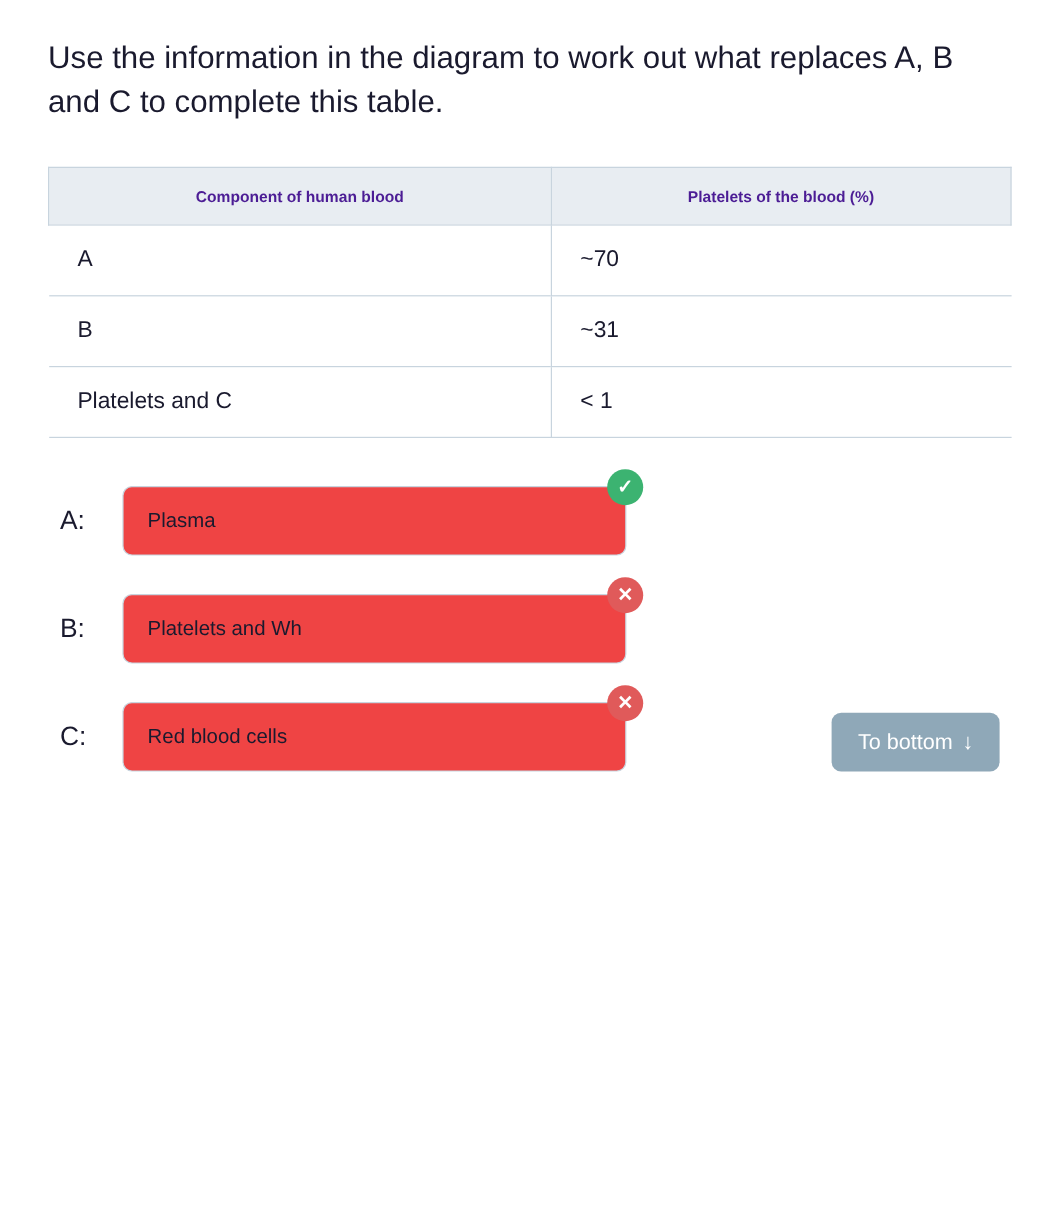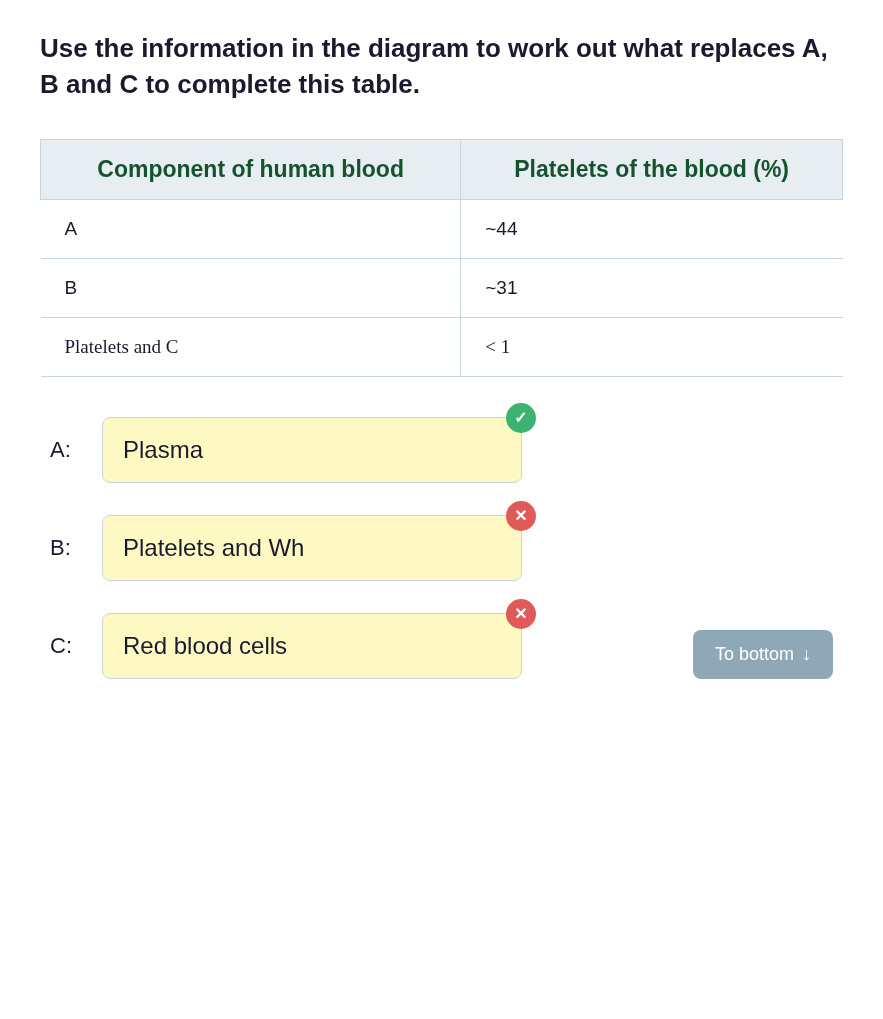--- a/index.html
+++ b/index.html
@@ -11,54 +11,53 @@
       min-height: 1019px;
       padding: 30px 40px 40px 40px;
       color: #1a1a2e;
     }
 
     .instruction {
       font-size: 26px;
       line-height: 1.4;
       color: #1a1a2e;
       margin-bottom: 36px;
-      font-weight: 700;
+      font-weight: 400;
     }
 
     
     .blood-table {
       width: 100%;
       border-collapse: collapse;
       margin-bottom: 40px;
     }
 
     .blood-table th {
       background-color: #e8edf2;
-      color: #14532d;
+      color: #4c1d95;
       font-weight: 700;
-      font-size: 23px;
+      font-size: 13px;
       text-align: center;
       padding: 16px 20px;
       border: 1px solid #c8d4de;
     }
 
     .blood-table td {
       padding: 18px 24px;
       font-size: 19px;
       border-top: 1px solid #c8d4de;
       color: #1a1a2e;
     }
 
     .blood-table td:first-child {
       border-right: 1px solid #c8d4de;
     }
 
     .blood-table tr:last-child td {
       border-bottom: 1px solid #c8d4de;
-      font-family: Liberation Serif, serif;
     }
 
     
     .answer-section {
       display: flex;
       flex-direction: column;
       gap: 32px;
       padding: 0 10px;
     }
 
@@ -80,23 +79,23 @@
       position: relative;
       flex: 1;
       max-width: 420px;
     }
 
     .answer-input {
       width: 100%;
       border: 1.5px solid #c8d4de;
       border-radius: 8px;
       padding: 18px 20px;
-      font-size: 24px;
-      color: #1a1a2e;
-      background: #fef9c3;
+      font-size: 17px;
+      color: #1a1a2e;
+      background: #ef4444;
       outline: none;
     }
 
     .status-badge {
       position: absolute;
       top: -14px;
       right: -14px;
       width: 30px;
       height: 30px;
       border-radius: 50%;
@@ -146,21 +145,21 @@
 <table class="blood-table">
   <thead>
     <tr>
       <th>Component of human blood</th>
       <th>Platelets of the blood (%)</th>
     </tr>
   </thead>
   <tbody id="table-body">
   <tr>
       <td>A</td>
-      <td>~44</td>
+      <td>~70</td>
     </tr>
       <tr>
       <td>B</td>
       <td>~31</td>
     </tr>
       <tr>
       <td>Platelets and C</td>
       <td>&lt; 1</td>
     </tr>
     </tbody>

